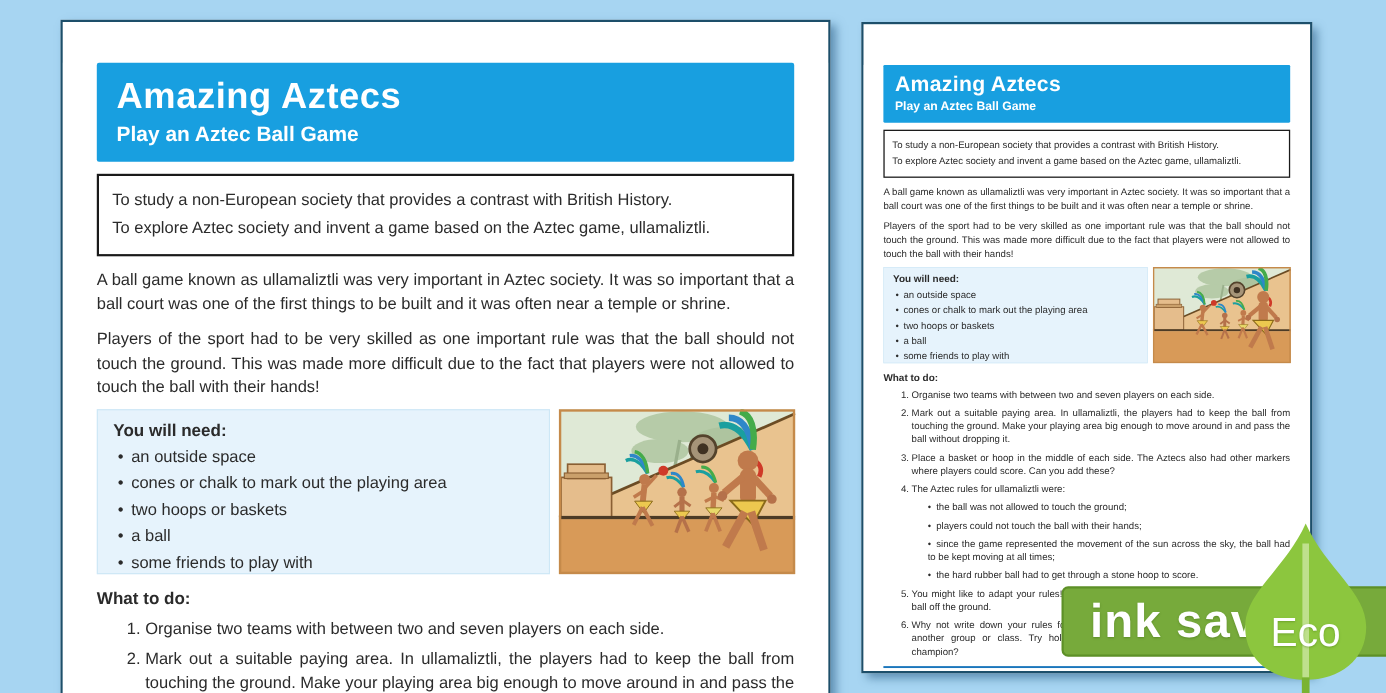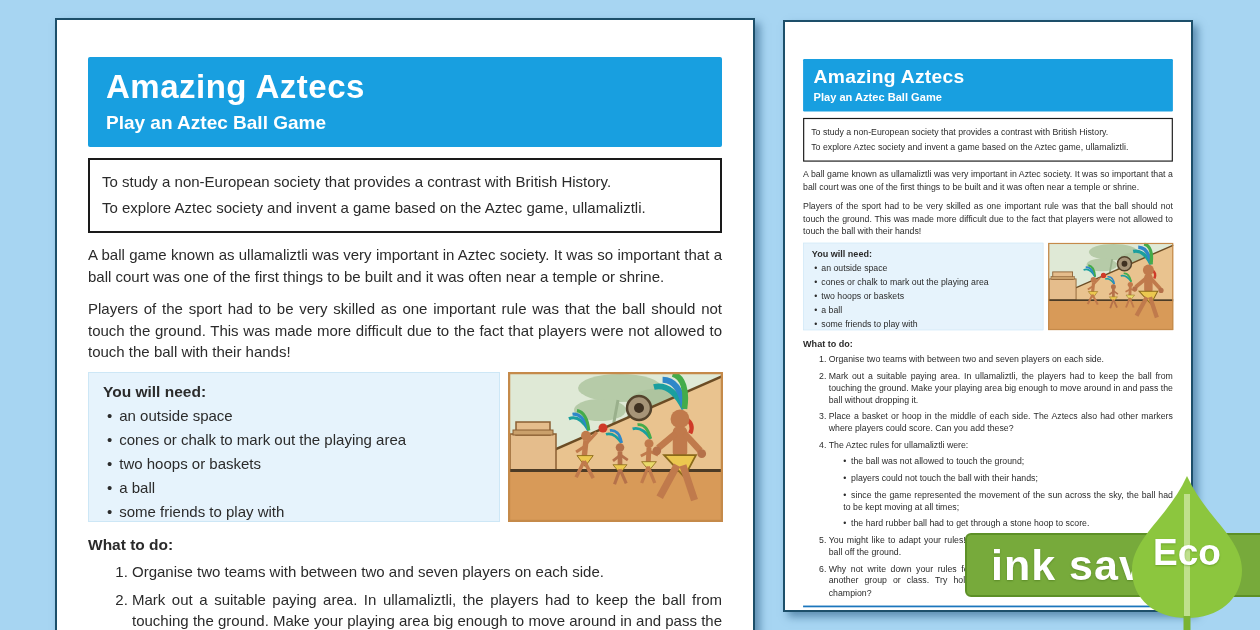--- a/index.html
+++ b/index.html
@@ -61,22 +61,22 @@
     position:absolute;left:965px;top:533px;width:310px;height:64px;z-index:5;
     background:#77aa3b;border:2px solid #5d9027;border-radius:6px;box-sizing:border-box;
     display:flex;align-items:center;padding-left:24px;
   }
   .ink-banner span{
     color:#fff;font-size:43px;font-weight:700;letter-spacing:1px;
     text-shadow:0 1px 2px rgba(40,80,0,.35);
   }
   .eco-leaf{position:absolute;left:1120px;top:472px;width:134px;height:158px;z-index:6;}
   .eco-leaf .eco-text{
-    position:absolute;left:0;top:60px;width:134px;text-align:center;
-    color:#fff;font-size:37px;font-weight:700;
+    position:absolute;left:0;top:82px;width:134px;text-align:center;
+    color:#fff;font-size:37px;font-weight:400;
     text-shadow:0 1px 2px rgba(60,110,10,.4);
   }
 </style>
 </head>
 <body>
 
 <div class="page page-left">
   <div class="doc">
 
     <div class="doc-header">

